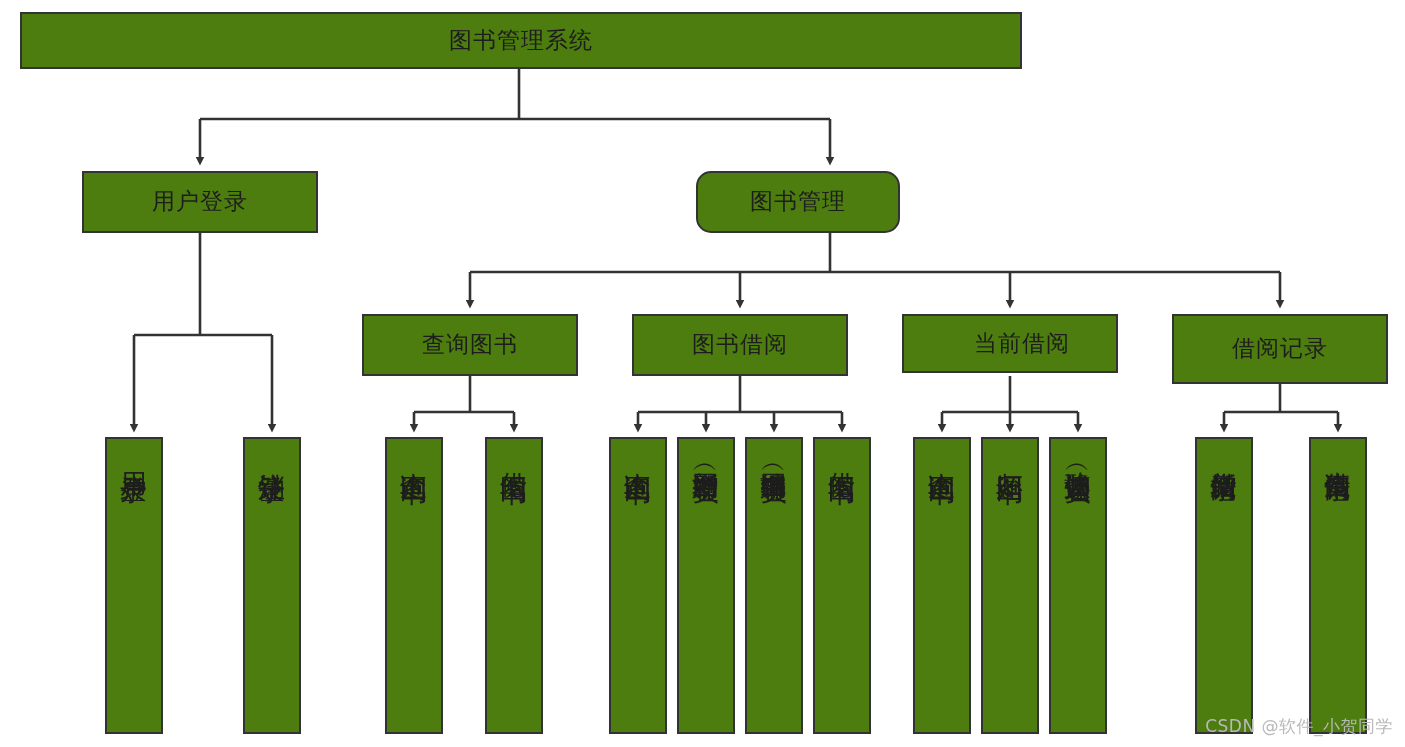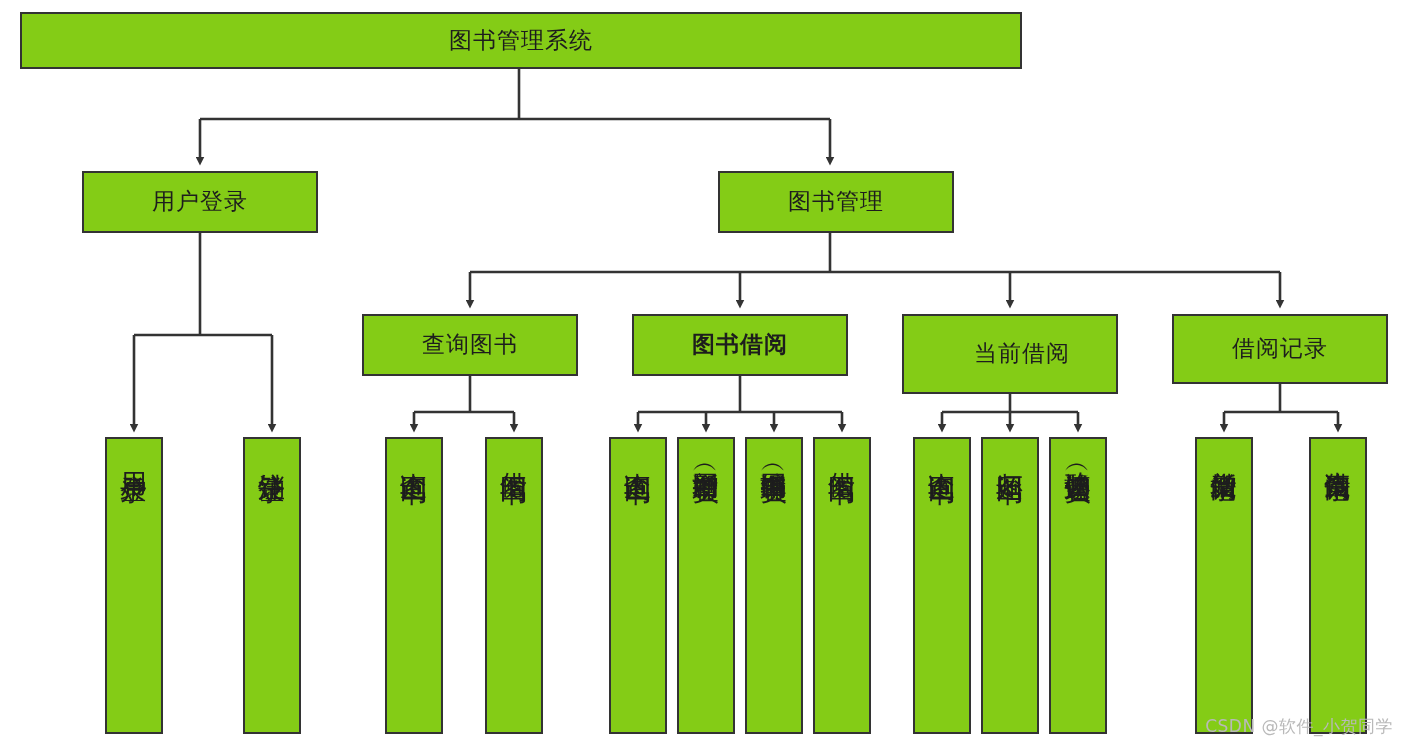--- a/index.html
+++ b/index.html
@@ -23,21 +23,21 @@
     position: absolute;
     left: 0;
     top: 0;
     width: 1405px;
     height: 747px;
     pointer-events: none;
   }
   .node {
     position: absolute;
     box-sizing: border-box;
-    background: #84cc16;
+    background: #4d7c0f;
     border: 2px solid #333333;
     display: flex;
     align-items: center;
     justify-content: center;
     color: #1d1d1d;
   }
   .node.horiz .node-label {
     font-size: 23px;
     line-height: 1.2;
     letter-spacing: 1px;
@@ -126,31 +126,31 @@
     </g>
   </svg>
 
   <div class="node horiz" style="left:20px; top:12px; width:1002px; height:57px;">
     <span class="node-label">图书管理系统</span>
   </div>
 
   <div class="node horiz" style="left:82px; top:171px; width:236px; height:62px;">
     <span class="node-label">用户登录</span>
   </div>
-  <div class="node horiz" style="left:718px; top:171px; width:236px; height:62px;">
+  <div class="node horiz" style="left:696px; top:171px; width:204px; height:62px;border-radius:15px;">
     <span class="node-label">图书管理</span>
   </div>
 
   <div class="node horiz" style="left:362px; top:314px; width:216px; height:62px;">
     <span class="node-label">查询图书</span>
   </div>
-  <div class="node horiz" style="left:632px; top:314px; width:216px; height:62px;font-weight:bold;">
+  <div class="node horiz" style="left:632px; top:314px; width:216px; height:62px;">
     <span class="node-label">图书借阅</span>
   </div>
-  <div class="node horiz" style="left:902px; top:314px; width:216px; height:80px;padding-left:24px;">
+  <div class="node horiz" style="left:902px; top:314px; width:216px; height:59px;padding-left:24px;">
     <span class="node-label">当前借阅</span>
   </div>
   <div class="node horiz" style="left:1172px; top:314px; width:216px; height:70px;">
     <span class="node-label">借阅记录</span>
   </div>
 
   <div class="node vert" style="left:105px; top:437px; width:58px; height:297px;">
     <span class="node-label">用户登录</span>
   </div>
   <div class="node vert" style="left:243px; top:437px; width:58px; height:297px;">

